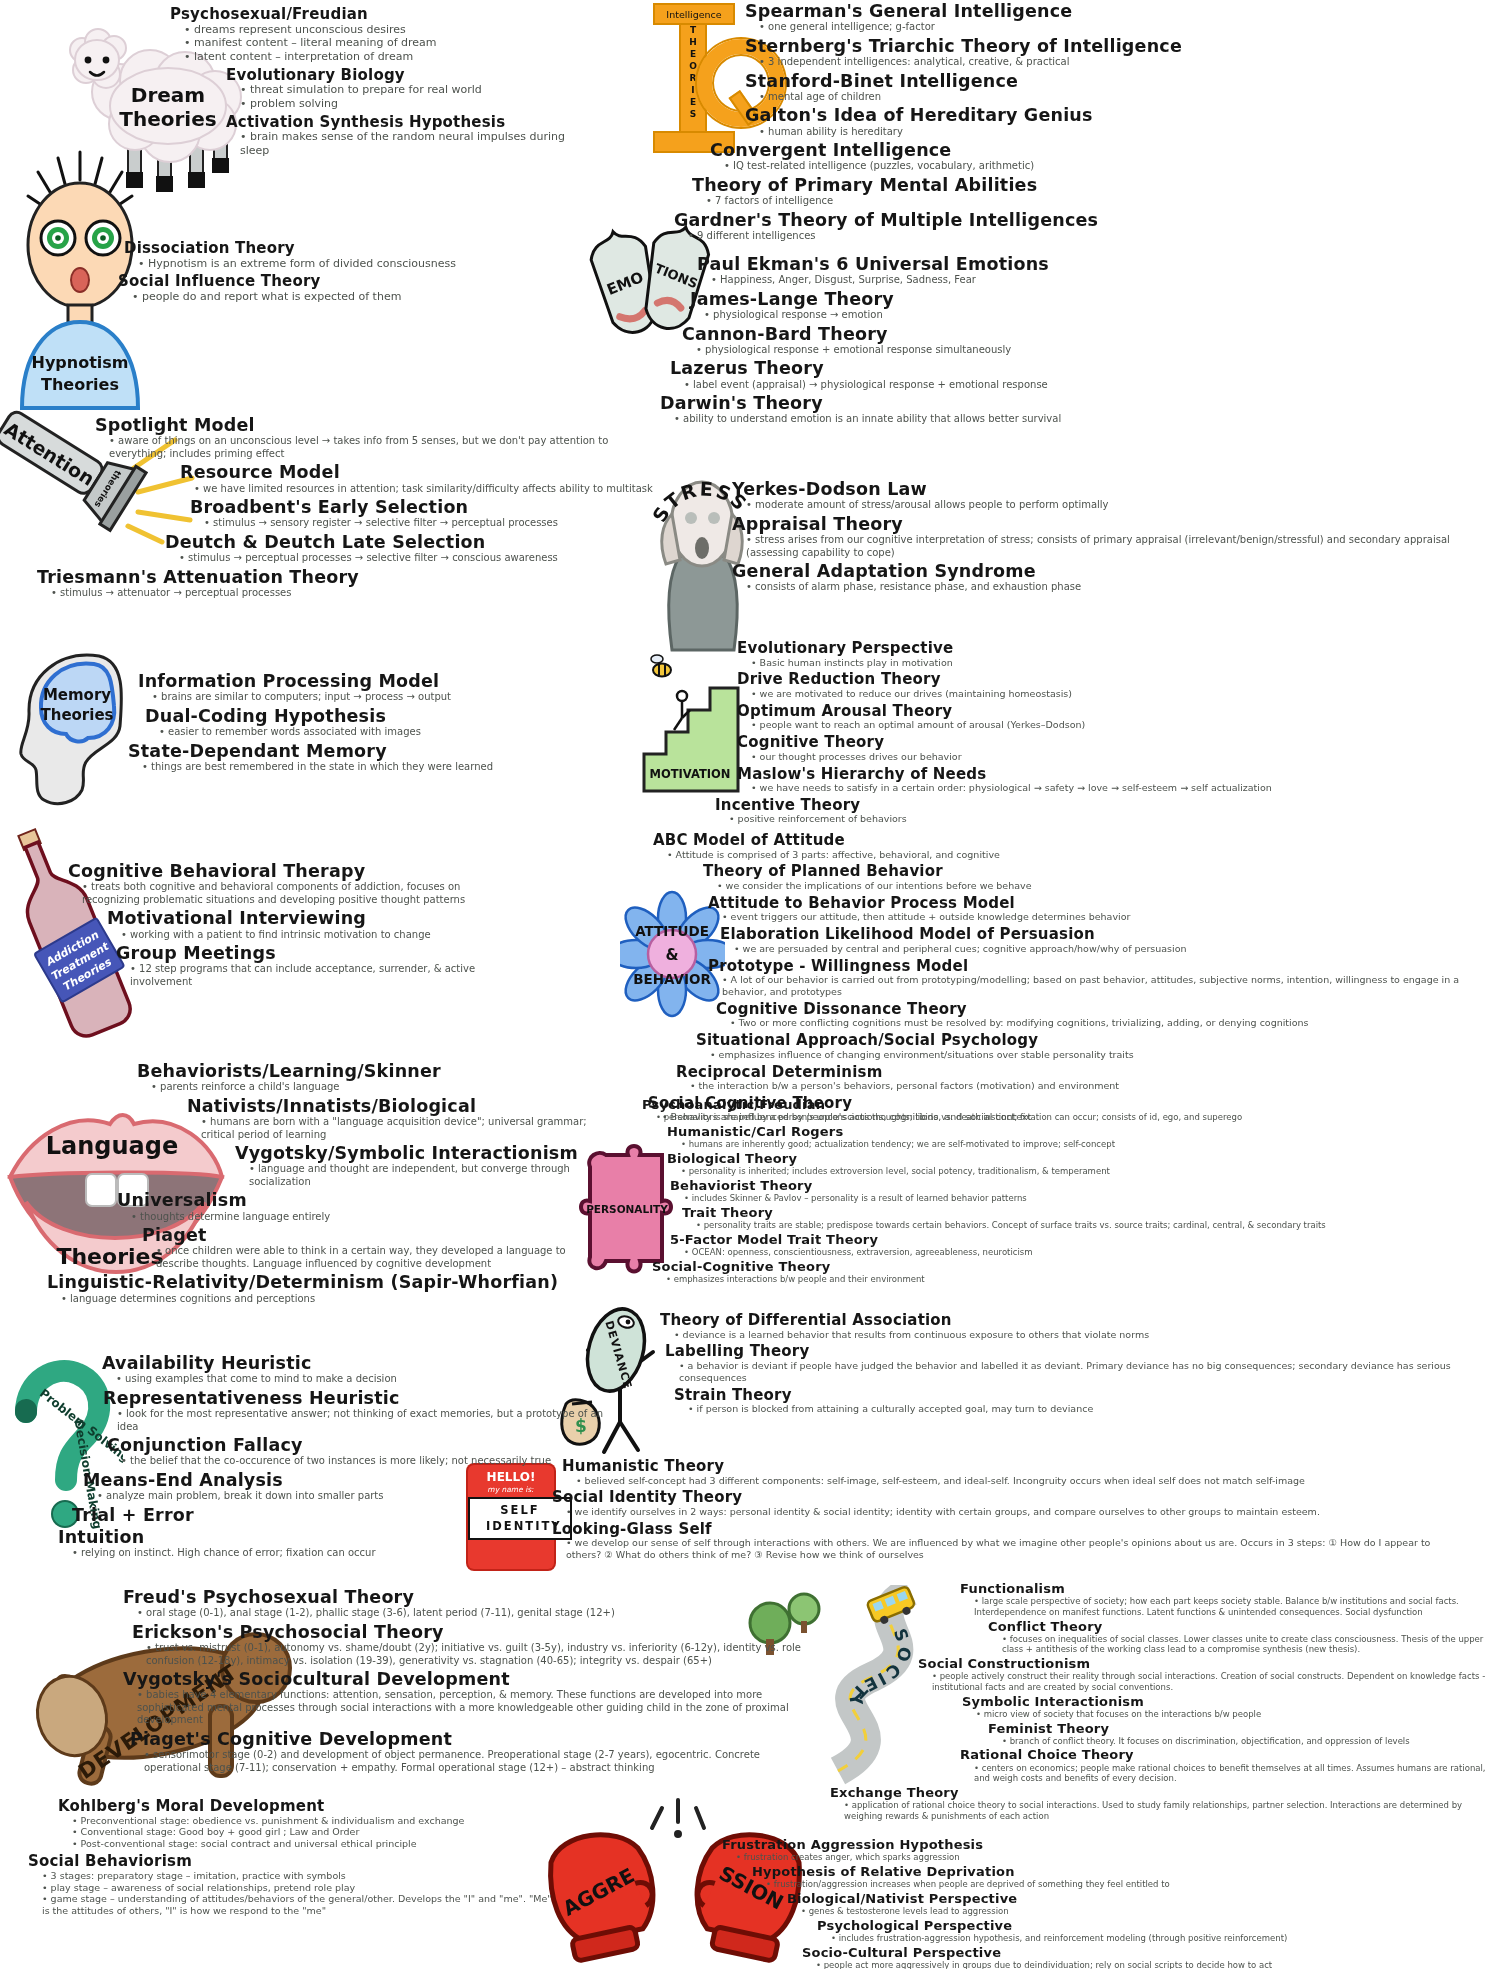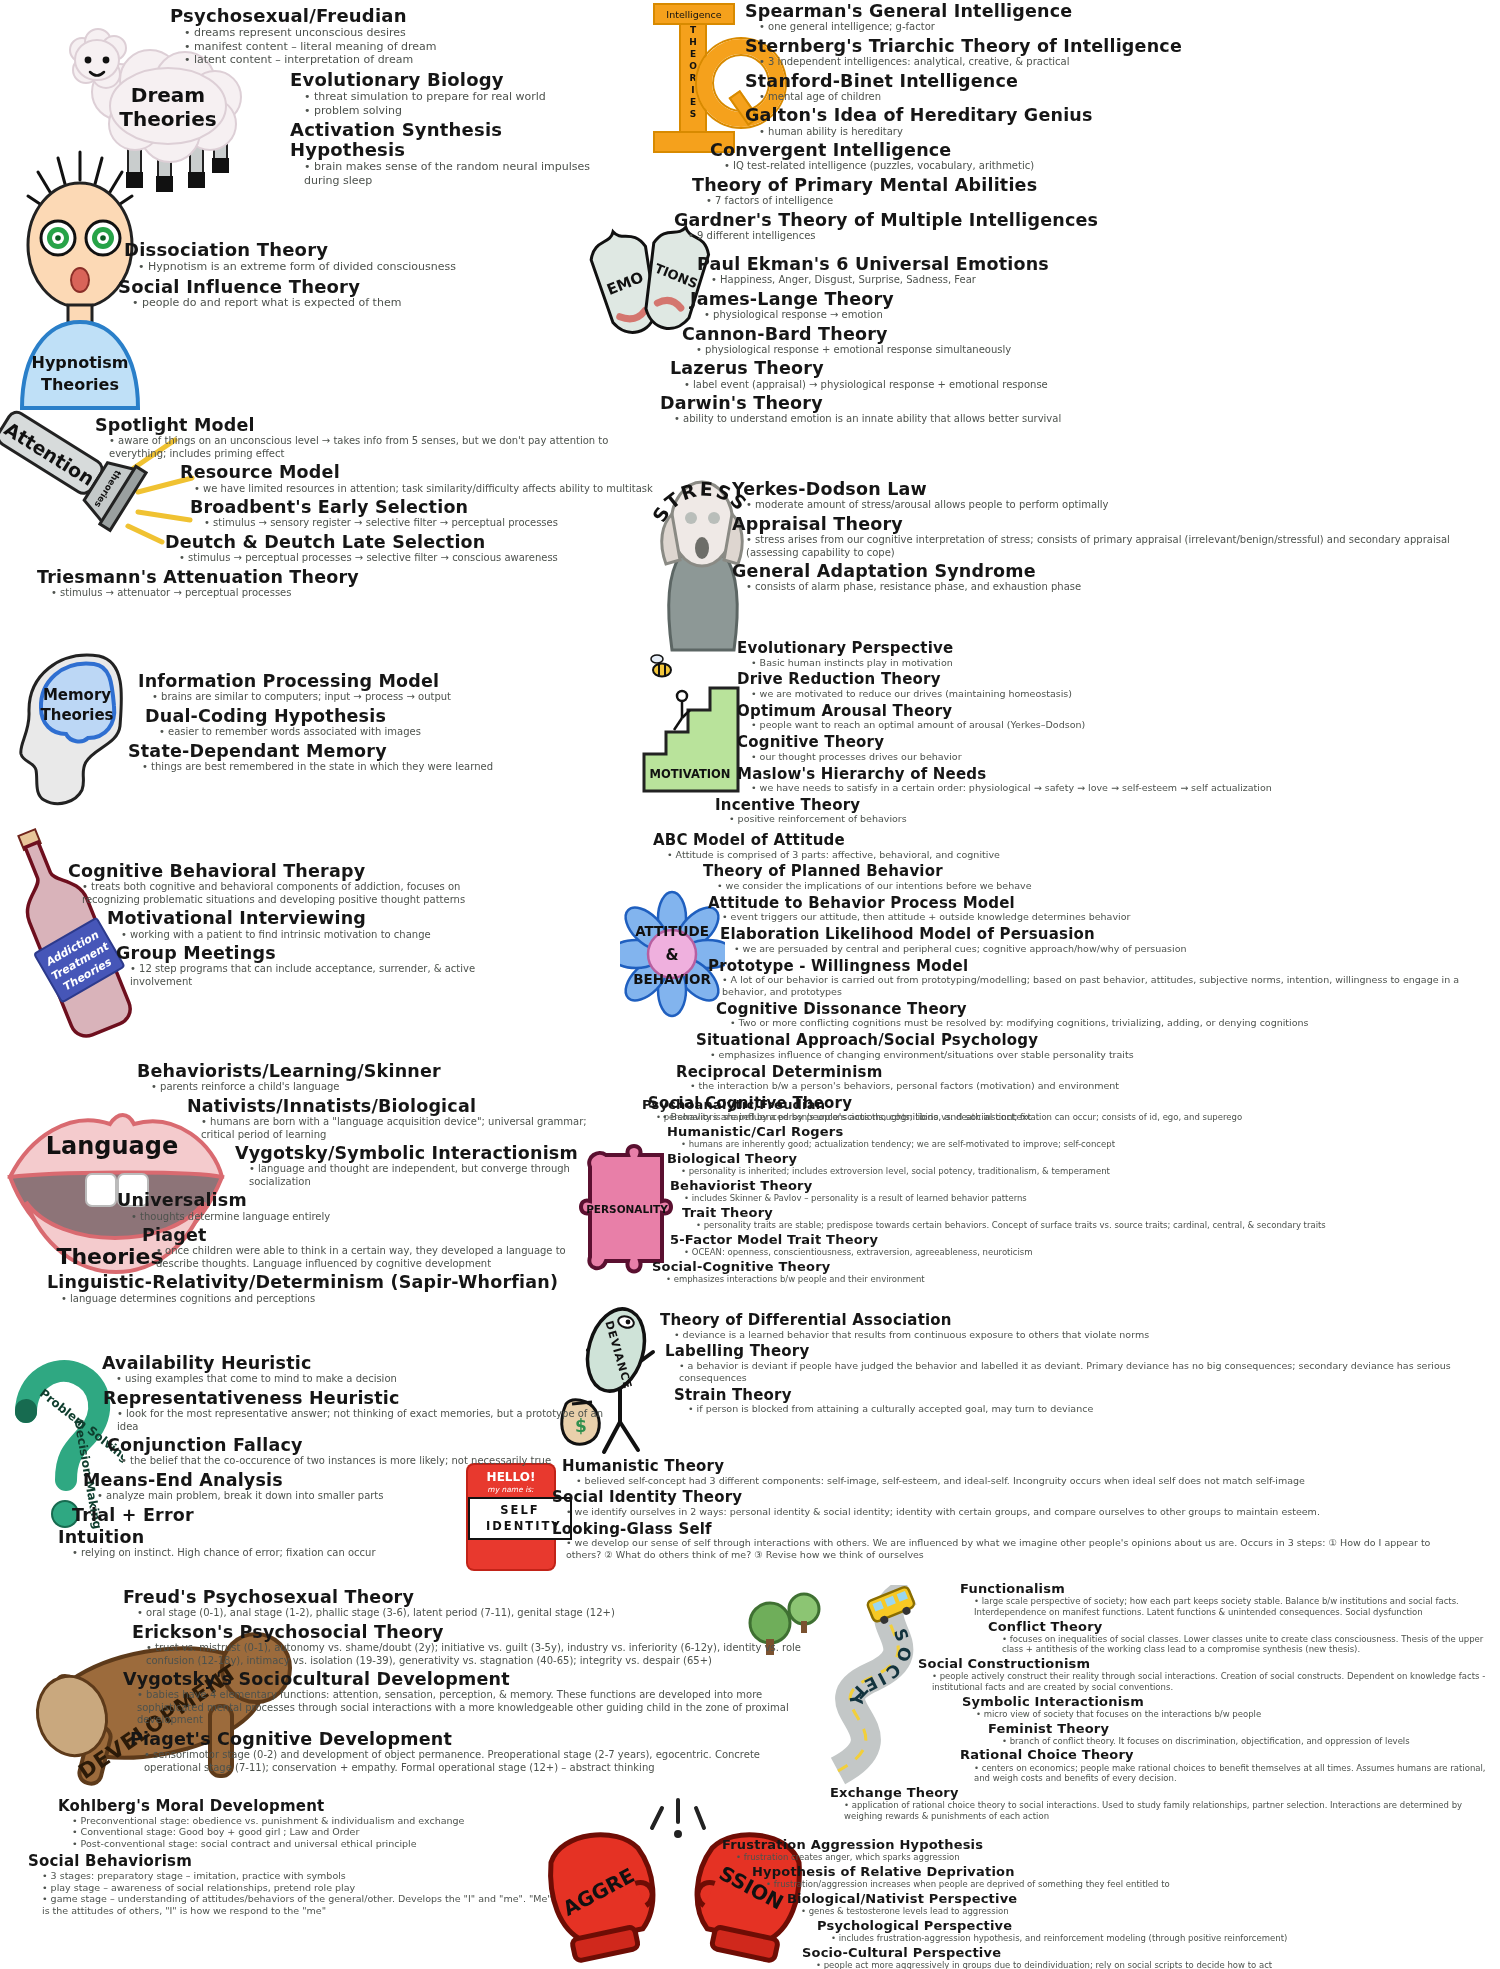--- a/index.html
+++ b/index.html
@@ -3,27 +3,27 @@
 <meta charset="utf-8">
 <style>
   html,body{margin:0;padding:0}
   body{width:1500px;height:1969px;position:relative;background:#fff;
        font-family:"DejaVu Sans",sans-serif;overflow:hidden;color:#141414}
   .sec{position:absolute}
   .ill{position:absolute}
   .theory{margin-bottom:3px}
   .t-title{font-weight:bold;color:#161616;line-height:1.1;letter-spacing:.2px}
   .t-bullet{color:#4d524d;line-height:1.25;padding-left:14px}
-  .fs-lg .t-title{font-size:18px}.fs-lg .t-bullet{font-size:11px}
+  .fs-lg .t-title{font-size:15px}.fs-lg .t-bullet{font-size:11px}
   .fs-md .t-title{font-size:17.5px}.fs-md .t-bullet{font-size:10px}
   .fs-sm .t-title{font-size:15px}.fs-sm .t-bullet{font-size:9.5px}
   .fs-xs .t-title{font-size:13px}.fs-xs .t-bullet{font-size:8.5px}
   .fs-xs .theory{margin-bottom:2px}
   
-  #dream-text .theory:nth-child(n+2){margin-left:120px}
+  #dream-text .theory:nth-child(n+2){margin-left:56px}
   #iq-text .theory:nth-child(-n+4){margin-left:85px}
   #iq-text .theory:nth-child(5){margin-left:50px}
   #iq-text .theory:nth-child(6){margin-left:32px}
   #iq-text .theory:nth-child(7){margin-left:14px}
   #hypnotism-text .theory:nth-child(1){margin-left:6px}
   #emotions-text .theory:nth-child(1){margin-left:57px}
   #emotions-text .theory:nth-child(2){margin-left:50px}
   #emotions-text .theory:nth-child(3){margin-left:42px}
   #emotions-text .theory:nth-child(4){margin-left:30px}
   #emotions-text .theory:nth-child(5){margin-left:20px}

